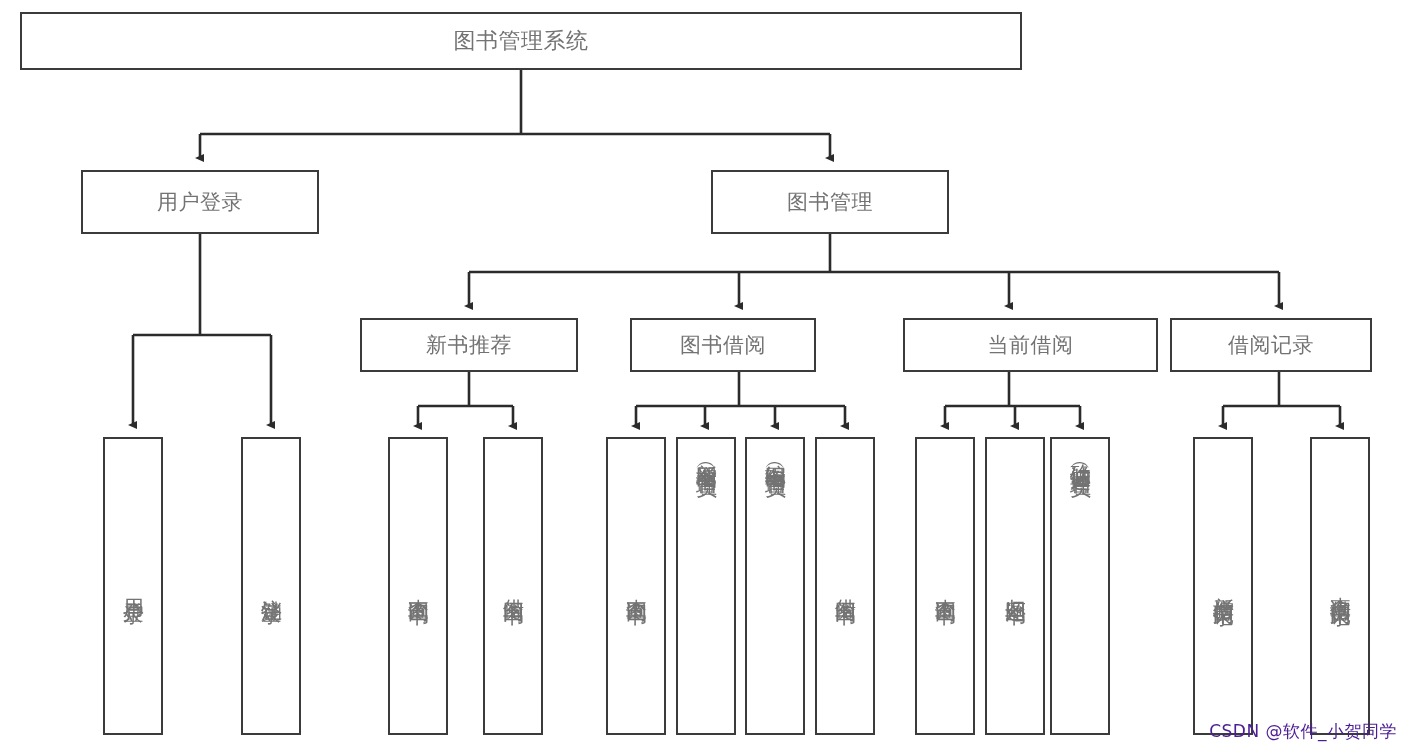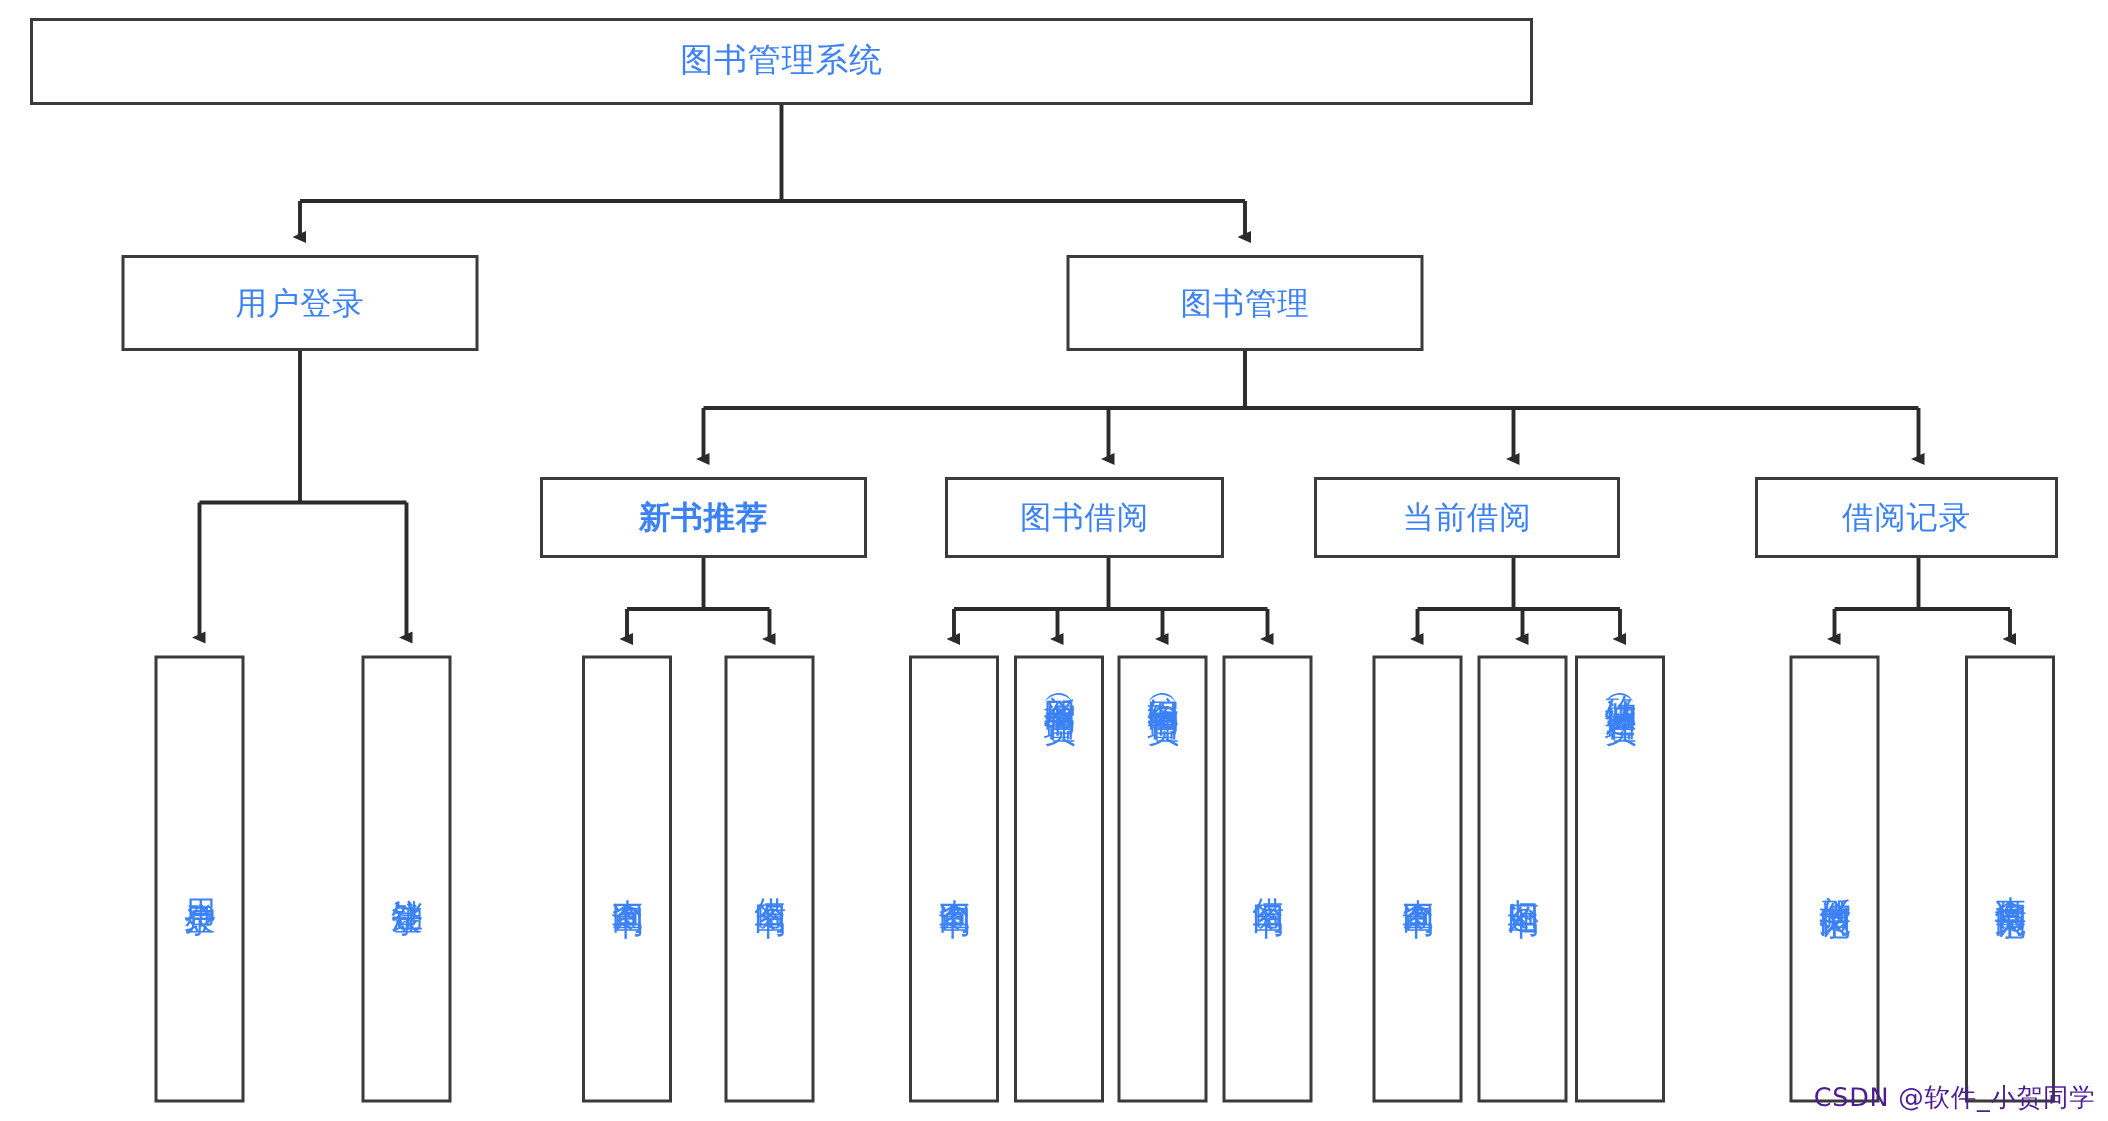--- a/index.html
+++ b/index.html
@@ -26,21 +26,21 @@
     position:absolute;
     box-sizing:border-box;
     background:#ffffff;
     border:2px solid #3b3b3b;
     display:flex;
     align-items:center;
     justify-content:center;
     z-index:2;
   }
   .node .label{
-    color:#3b82f6;
+    color:#737373;
     line-height:1.18;
     letter-spacing:0.5px;
     white-space:nowrap;
   }
   
   .node.horiz .label{
     font-size:21px;
   }
   .node.root .label{
     font-size:22px;
@@ -133,27 +133,27 @@
     <span class="label">图书管理系统</span>
   </div>
 
   <div class="node horiz" style="left:81px; top:170px; width:238px; height:64px;">
     <span class="label">用户登录</span>
   </div>
   <div class="node horiz" style="left:711px; top:170px; width:238px; height:64px;text-align:right;">
     <span class="label">图书管理</span>
   </div>
 
-  <div class="node horiz" style="left:360px; top:318px; width:218px; height:54px;font-weight:bold;">
+  <div class="node horiz" style="left:360px; top:318px; width:218px; height:54px;">
     <span class="label">新书推荐</span>
   </div>
   <div class="node horiz" style="left:630px; top:318px; width:186px; height:54px;">
     <span class="label">图书借阅</span>
   </div>
-  <div class="node horiz" style="left:876px; top:318px; width:204px; height:54px;">
+  <div class="node horiz" style="left:903px; top:318px; width:255px; height:54px;">
     <span class="label">当前借阅</span>
   </div>
   <div class="node horiz" style="left:1170px; top:318px; width:202px; height:54px;">
     <span class="label">借阅记录</span>
   </div>
 
   <div class="node vert mid" style="left:103px; top:437px; width:60px; height:298px;">
     <span class="label">用户登录</span>
   </div>
   <div class="node vert mid" style="left:241px; top:437px; width:60px; height:298px;">

